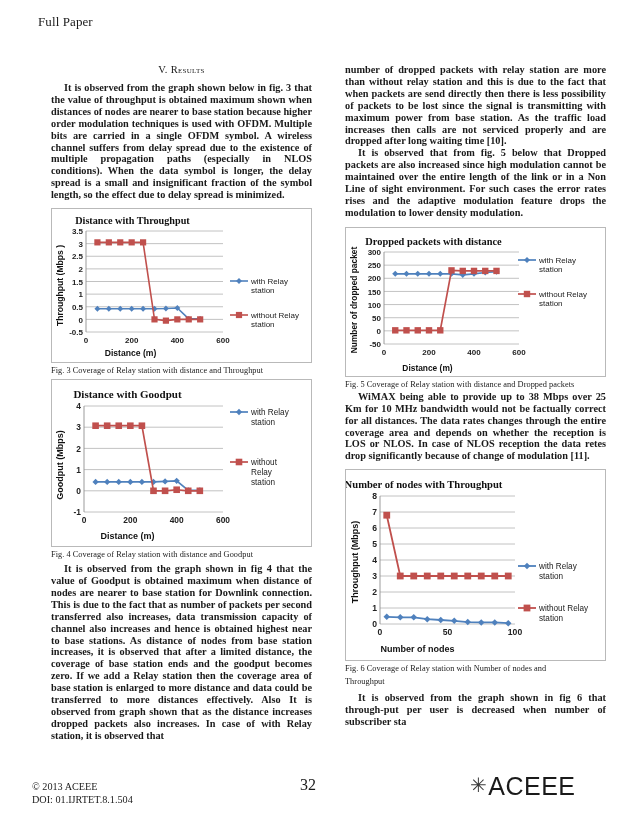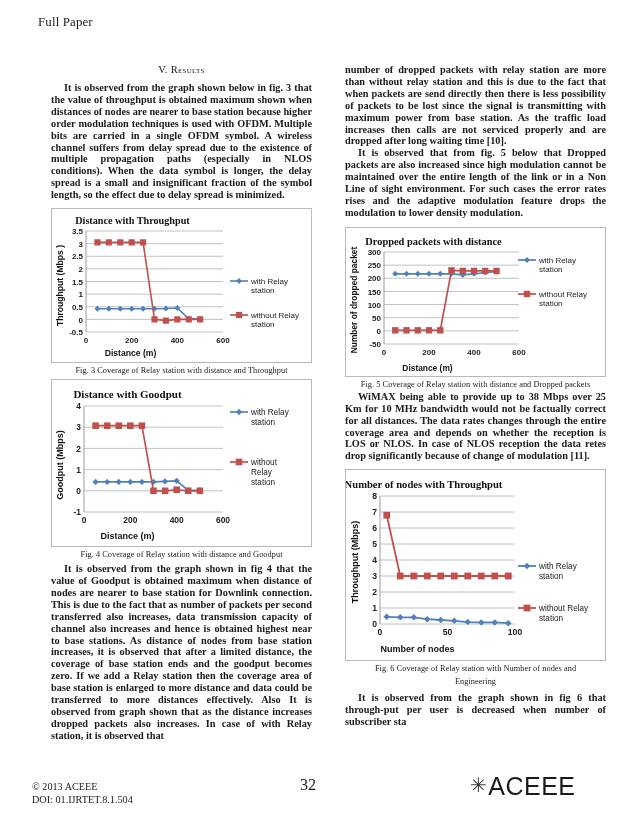--- a/index.html
+++ b/index.html
@@ -30,21 +30,21 @@
     text-justify:inter-word;hyphens:none;font-weight:bold;
   }
   p.body.ind{text-indent:13px;}
   p.body + p.body{margin-top:0;}
 
   
   .figbox{
     border:1px solid #b9b9b9;background:#fff;box-sizing:border-box;position:relative;
   }
   .figcap{
-    font-size:8.3px;text-align:center;line-height:10px;margin:3px 0 0 0;
+    font-size:8.3px;line-height:10px;margin:3px 0 0 0;
     letter-spacing:.05px;
   }
   .chart{position:relative;width:100%;height:100%;}
   .chart svg{display:block;}
 
   
   .foot-l{position:absolute;left:32px;top:781px;font-size:10.2px;line-height:12.5px;}
   .foot-pg{position:absolute;left:300px;top:776px;font-size:16px;}
   .logo{
     position:absolute;left:470px;top:772px;
@@ -320,21 +320,21 @@
             <text x="193" y="99.3" font-family="&quot;Liberation Sans&quot;, sans-serif" font-size="8.2" fill="#222">with Relay</text>
             <text x="193" y="109.3" font-family="&quot;Liberation Sans&quot;, sans-serif" font-size="8.2" fill="#222">station</text>
             <line x1="172" y1="138" x2="190" y2="138" stroke="#c0504d" stroke-width="1.8"></line>
             <rect x="177.6" y="134.6" width="6.8" height="6.8" fill="#c0504d"></rect>
             <text x="193" y="141.3" font-family="&quot;Liberation Sans&quot;, sans-serif" font-size="8.2" fill="#222">without Relay</text>
             <text x="193" y="151.3" font-family="&quot;Liberation Sans&quot;, sans-serif" font-size="8.2" fill="#222">station</text>
           </svg>
         </div>
     </div>
     <p class="figcap">Fig. 6 Coverage of Relay station with Number of nodes and</p>
-    <p class="figcap">Engineering</p>
+    <p class="figcap">Throughput</p>
 
     <p class="body ind" style="margin-top:5px;">It is observed from the graph shown in fig 6 that through-put per user is decreased when number of subscriber sta</p>
   </div>
 
   <div class="foot-l">
     <div>© 2013 ACEEE</div>
     <div>DOI: 01.IJRTET.8.1.504</div>
   </div>
   <div class="foot-pg">32</div>
   <div class="logo">

